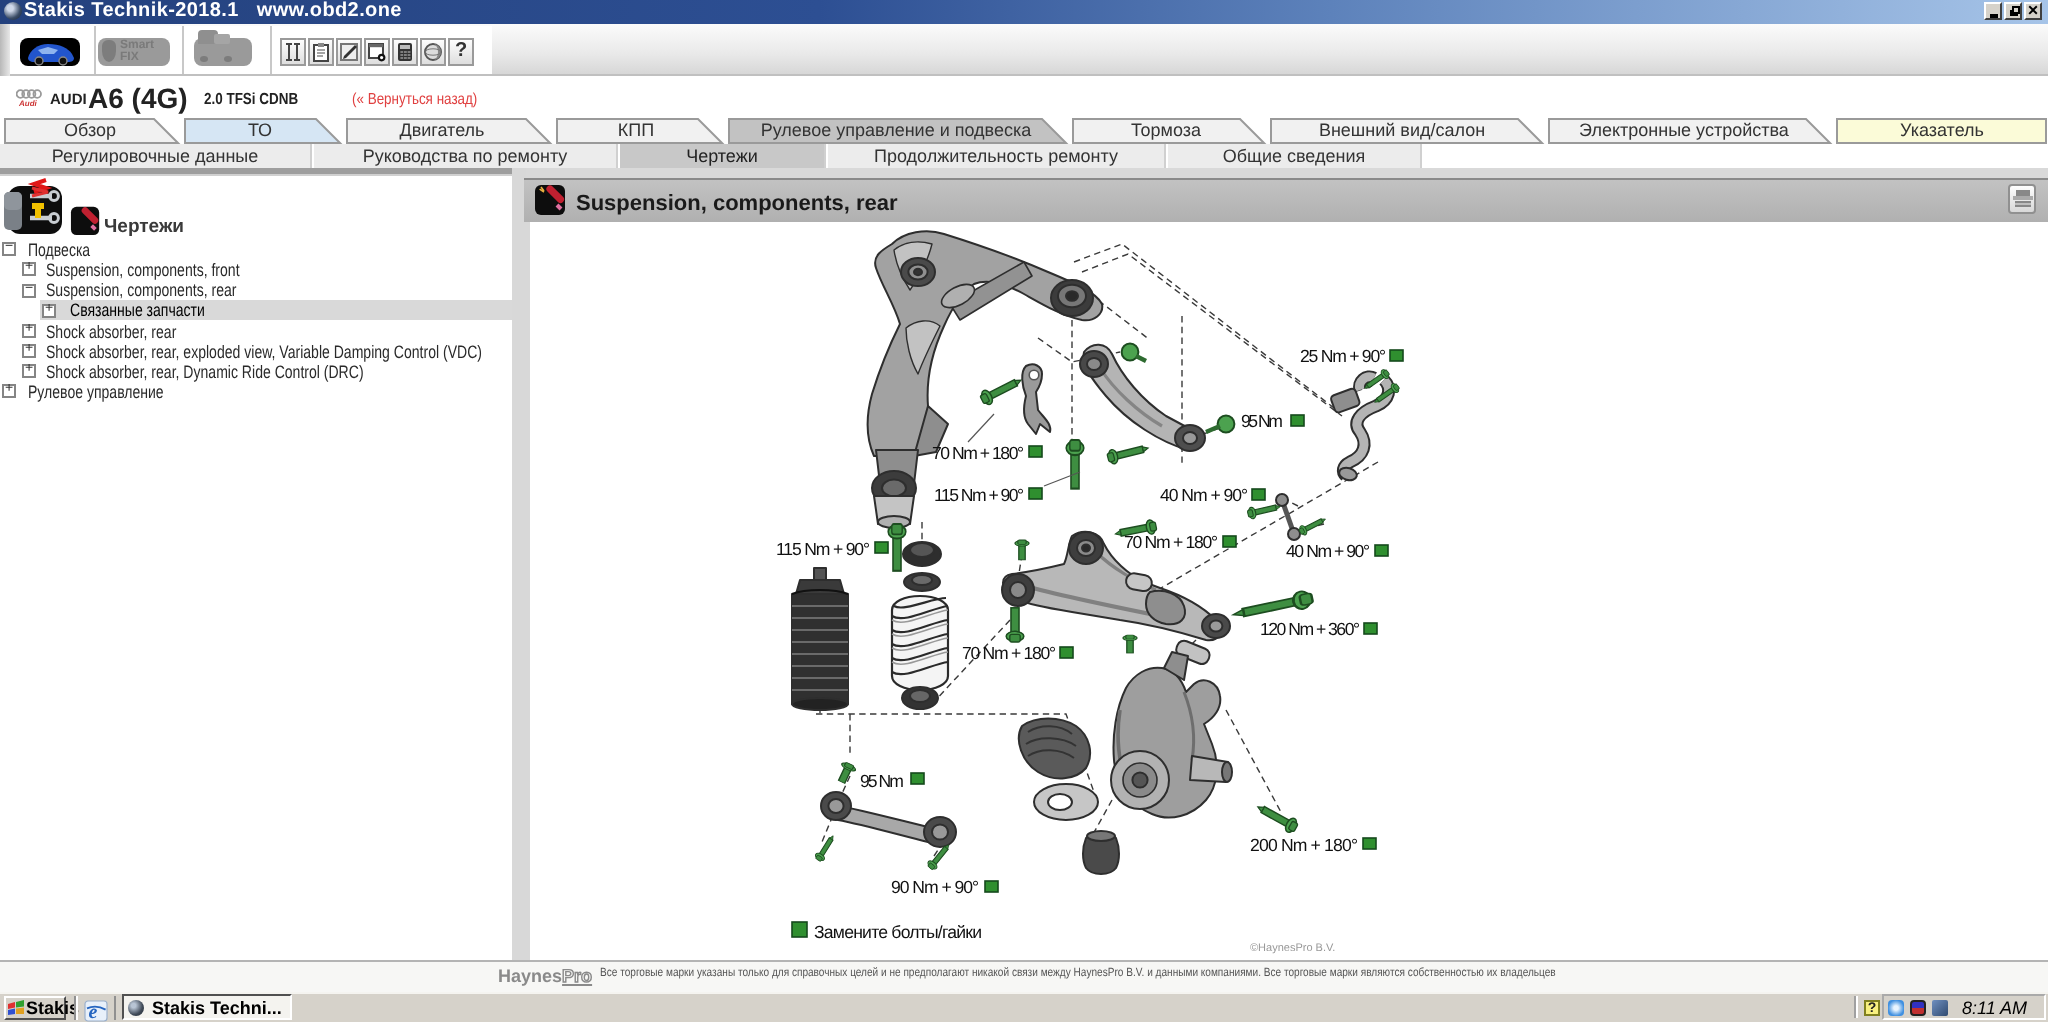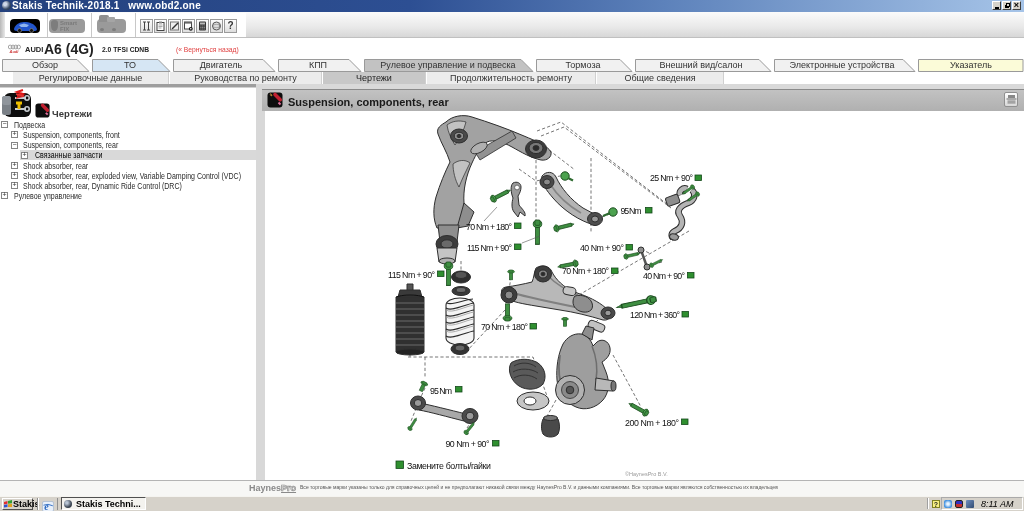--- a/index.html
+++ b/index.html
@@ -16,21 +16,21 @@
 #tbleft{left:0;top:12px;width:5px;height:26px;background:linear-gradient(90deg,#b8b8b8,#e8e8e8);}
 .tbcell{top:13px;height:24px;background:#fff;}
 .tbdiv{top:13px;width:1px;height:24px;background:#c8c8c8;}
 #carbtn{left:10px;top:19px;width:30px;height:14px;background:#000;border-radius:4px;}
 #smartbtn{left:49px;top:19px;width:36px;height:14px;background:#9a9a9a;border-radius:4px;}
 #truckbtn{left:97px;top:19px;width:29px;height:14px;background:#9a9a9a;border-radius:4px;}
 .minibtn{top:19px;width:13px;height:14px;background:linear-gradient(180deg,#fdfdfd,#dedede);border:1px solid #9a9a9a;font-size:9px;line-height:12px;text-align:center;color:#222;font-weight:bold;}
 
 #vehbar{left:0;top:38px;width:1024px;height:20px;background:#fff;}
 
-#tabrow2{left:0;top:72px;width:944px;height:12px;background:#fff;margin-left:13px;}
+#tabrow2{left:0;top:72px;width:944px;height:12px;background:#fff;}
 .t2{top:0;height:12px;background:#ececec;border-right:1px solid #d0d0d0;color:#333;font-size:9px;text-align:center;line-height:12px;}
 #divider{left:0;top:84px;width:1024px;height:3px;background:#9e9e9e;}
 #divider2{left:0;top:87px;width:1024px;height:1px;background:#d0d0d0;}
 
 #treepanel{left:0;top:88px;width:256px;height:392px;background:#fff;}
 #splitter{left:256px;top:84px;width:9px;height:396px;background:#d8d8d8;}
 #rightpanel{left:265px;top:84px;width:759px;height:396px;background:#fff;}
 #rp-topstrip{left:263px;top:84px;width:761px;height:5px;background:#d9d9d9;}
 #rp-header{left:262px;top:89px;width:762px;height:22px;background:linear-gradient(180deg,#c2c2c2,#b0b0b0);border-top:1px solid #8a8a8a;}
 #rp-title{left:288px;top:96px;font-size:11px;font-weight:bold;color:#1a1a1a;}

